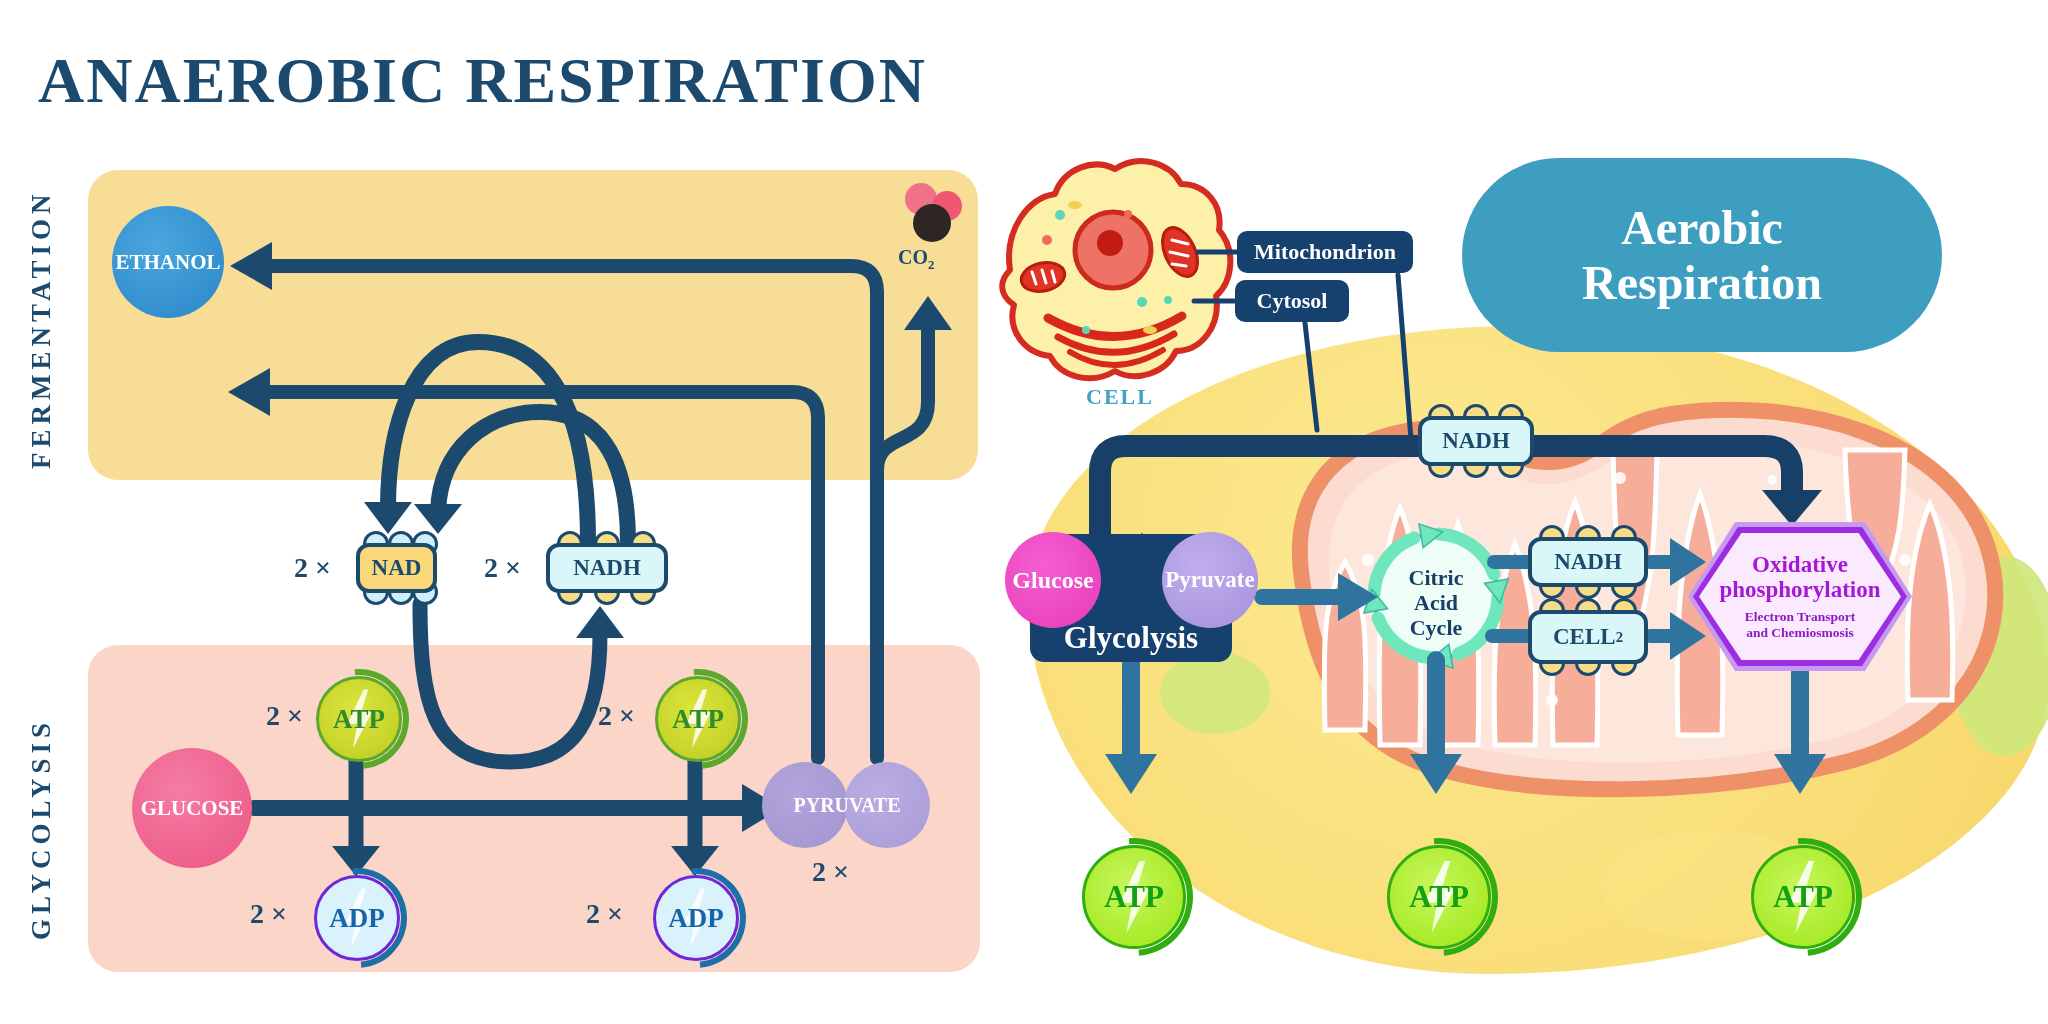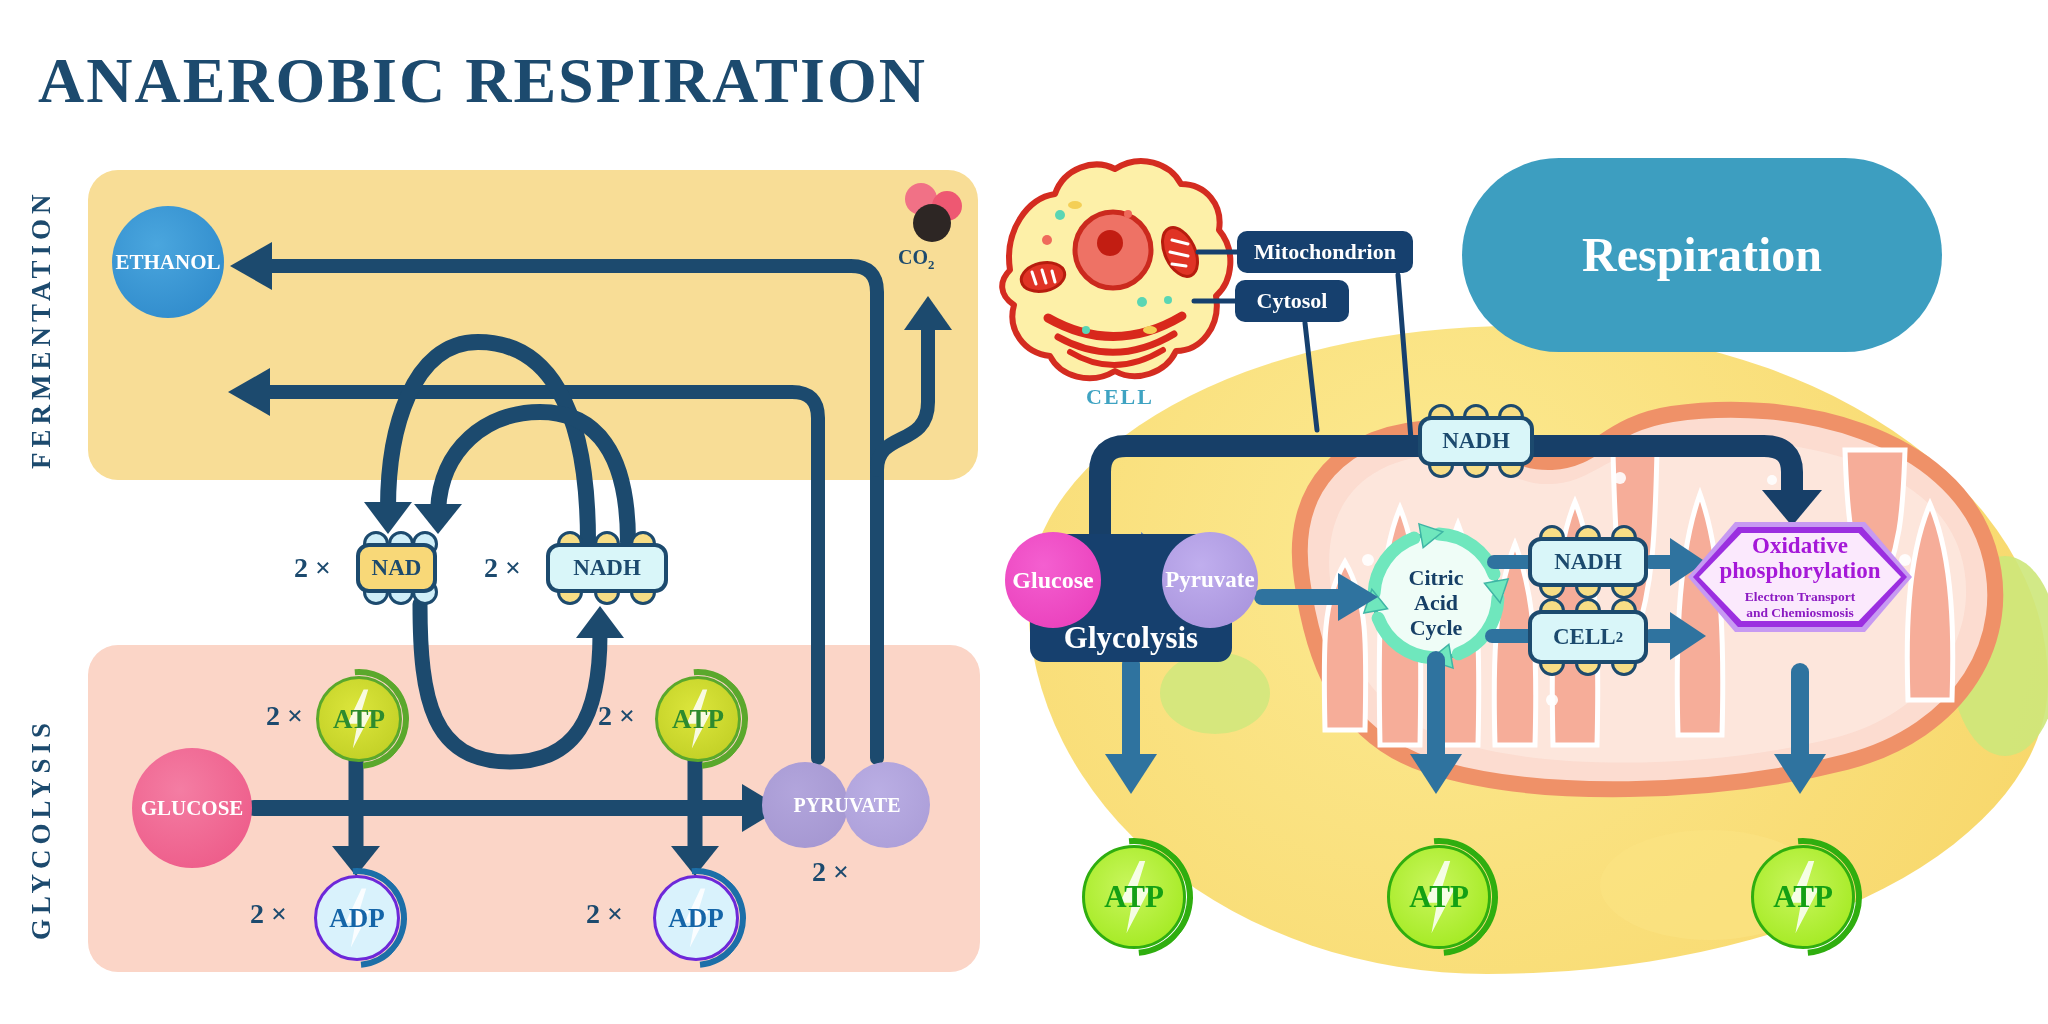--- a/index.html
+++ b/index.html
@@ -89,21 +89,21 @@
   #bit-light1{left:1205px;top:392px;width:190px;height:150px;background:#fdf2a6;opacity:.6;}
   #bit-light2{left:1600px;top:830px;width:220px;height:110px;background:#fbe382;opacity:.7;}
   #glycolysis-box{left:1030px;top:534px;width:202px;height:128px;background:var(--label_navy,#16406e);
                   border-radius:14px;z-index:2;display:flex;align-items:flex-end;justify-content:center;
                   color:#fff;font-weight:bold;font-size:31px;padding-bottom:6px;box-sizing:border-box;}
   #glucose2{left:1005px;top:532px;width:96px;height:96px;background:radial-gradient(circle at 40% 35%,#f45fd0,#e83ab8);font-size:24px;z-index:3;}
   #pyruvate2{left:1162px;top:532px;width:96px;height:96px;background:radial-gradient(circle at 40% 35%,#c0aeee,#a590da);font-size:23px;z-index:3;}
   #citric-text{left:1392px;top:565px;width:88px;z-index:3;text-align:center;color:#163f66;font-weight:bold;
                font-size:22px;line-height:1.14;}
   
-  #hex{left:1688px;top:522px;width:224px;height:110px;z-index:3;}
+  #hex{left:1688px;top:522px;width:224px;height:149px;z-index:3;}
   .hex-layer{position:absolute;clip-path:polygon(0% 50%,21% 0%,79% 0%,100% 50%,79% 100%,21% 100%);}
   #hex-l1{inset:0;background:#c79af2;}
   #hex-l2{inset:5px;background:#9b2fe0;}
   #hex-l3{inset:11px;background:#fbe9fd;}
   #hex-content{position:absolute;inset:0;display:flex;flex-direction:column;align-items:center;justify-content:center;
                text-align:center;z-index:1;}
   .hex-title{color:var(--purple_text,#a518d8);font-weight:bold;font-size:23px;line-height:1.1;}
   .hex-sub{color:#8c1bc2;font-weight:bold;font-size:13.5px;line-height:1.2;}
   #hex-sub-wrap{margin-top:6px;}
   svg{position:absolute;left:0;top:0;z-index:1;pointer-events:none;}
@@ -313,20 +313,21 @@
     <span class="txt">ADP</span>
   </div>
 
   <div class="abs" id="co2-label"><span>CO</span><sub>2</sub></div>
 
   <div class="abs" id="cell-label">CELL</div>
   <div class="abs tag" id="mito-tag">Mitochondrion</div>
   <div class="abs tag" id="cyto-tag">Cytosol</div>
 
   <div class="abs" id="aerobic-pill">
+    <span>Aerobic</span>
     <span>Respiration</span>
   </div>
 
   <div class="abs" id="glycolysis-box">Glycolysis</div>
   <div class="abs ball" id="glucose2">Glucose</div>
   <div class="abs ball" id="pyruvate2">Pyruvate</div>
 
   <div class="abs chip cyan" id="nadh-top-chip">
     <span class="bump b-t p1"></span>
       <span class="bump b-t p2"></span>

